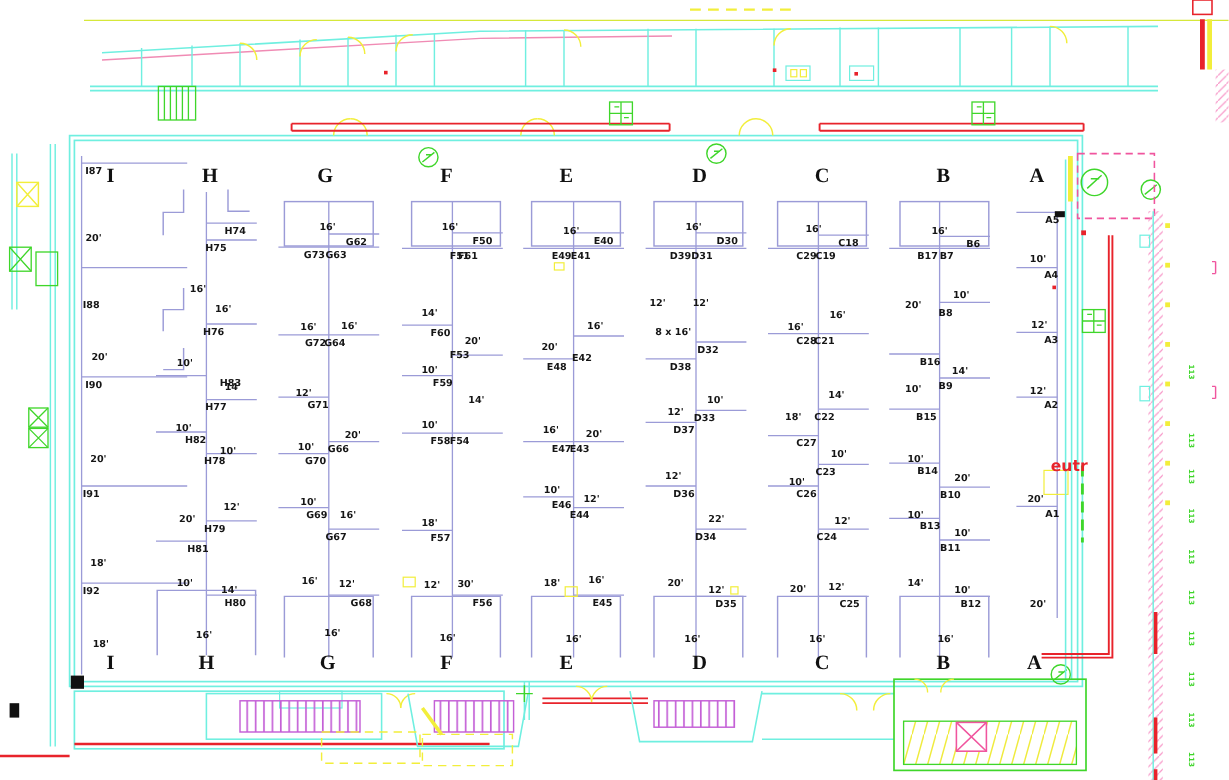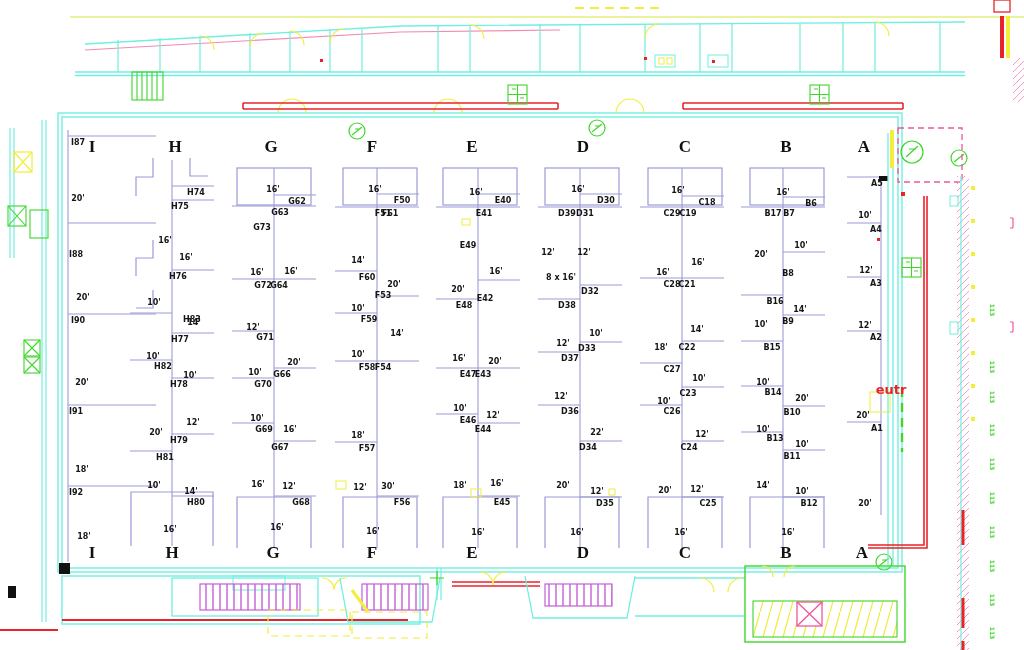--- a/index.html
+++ b/index.html
@@ -381,42 +381,42 @@
       <span class="lbl" style="left: 180px; top: 207px;">H75</span>
       <span class="lbl" style="left: 178px; top: 277px;">H76</span>
       <span class="lbl" style="left: 162px; top: 320px; margin-left: 30px;">H83</span>
       <span class="lbl" style="left: 180px; top: 340px;">H77</span>
       <span class="lbl" style="left: 163px; top: 367px;">H82</span>
       <span class="lbl" style="left: 179px; top: 385px;">H78</span>
       <span class="lbl" style="left: 179px; top: 441px;">H79</span>
       <span class="lbl" style="left: 165px; top: 458px;">H81</span>
       <span class="lbl" style="left: 196px; top: 503px;">H80</span>
       <span class="lbl" style="left: 297px; top: 202px;">G62</span>
-      <span class="lbl" style="left: 262px; top: 228px;">G73</span>
+      <span class="lbl" style="left: 262px; top: 213px;">G73</span>
       <span class="lbl" style="left: 280px; top: 213px;">G63</span>
       <span class="lbl" style="left: 263px; top: 286px;">G72</span>
       <span class="lbl" style="left: 279px; top: 286px;">G64</span>
       <span class="lbl" style="left: 265px; top: 338px;">G71</span>
       <span class="lbl" style="left: 282px; top: 375px;">G66</span>
       <span class="lbl" style="left: 263px; top: 385px;">G70</span>
       <span class="lbl" style="left: 264px; top: 430px;">G69</span>
       <span class="lbl" style="left: 280px; top: 448px; text-align: right;">G67</span>
       <span class="lbl" style="left: 301px; top: 503px;">G68</span>
       <span class="lbl" style="left: 402px; top: 201px;">F50</span>
       <span class="lbl" style="left: 366px; top: 214px; margin-left: 24px;">F61</span>
       <span class="lbl" style="left: 383px; top: 214px;">F51</span>
       <span class="lbl" style="left: 367px; top: 278px;">F60</span>
       <span class="lbl" style="left: 383px; top: 296px;">F53</span>
       <span class="lbl" style="left: 369px; top: 320px;">F59</span>
       <span class="lbl" style="left: 367px; top: 368px;">F58</span>
       <span class="lbl" style="left: 383px; top: 368px;">F54</span>
       <span class="lbl" style="left: 367px; top: 449px;">F57</span>
       <span class="lbl" style="left: 402px; top: 503px;">F56</span>
       <span class="lbl" style="left: 503px; top: 201px;">E40</span>
-      <span class="lbl" style="left: 468px; top: 214px; margin-top: 32px;">E49</span>
+      <span class="lbl" style="left: 468px; top: 214px;">E49</span>
       <span class="lbl" style="left: 484px; top: 214px;">E41</span>
       <span class="lbl" style="left: 485px; top: 287px; margin-top: 12px;">E42</span>
       <span class="lbl" style="left: 464px; top: 306px;">E48</span>
       <span class="lbl" style="left: 468px; top: 375px;">E47</span>
       <span class="lbl" style="left: 483px; top: 375px;">E43</span>
       <span class="lbl" style="left: 468px; top: 421px;">E46</span>
       <span class="lbl" style="left: 483px; top: 430px;">E44</span>
       <span class="lbl" style="left: 502px; top: 503px;">E45</span>
       <span class="lbl" style="left: 606px; top: 201px;">D30</span>
       <span class="lbl" style="left: 567px; top: 214px;">D39</span>
@@ -435,21 +435,21 @@
       <span class="lbl" style="left: 687px; top: 285px;">C21</span>
       <span class="lbl" style="left: 687px; top: 348px;">C22</span>
       <span class="lbl" style="left: 672px; top: 370px;">C27</span>
       <span class="lbl" style="left: 688px; top: 394px;">C23</span>
       <span class="lbl" style="left: 672px; top: 412px;">C26</span>
       <span class="lbl" style="left: 689px; top: 448px;">C24</span>
       <span class="lbl" style="left: 708px; top: 504px;">C25</span>
       <span class="lbl" style="left: 811px; top: 204px;">B6</span>
       <span class="lbl" style="left: 773px; top: 214px;">B17</span>
       <span class="lbl" style="left: 789px; top: 214px;">B7</span>
-      <span class="lbl" style="left: 788px; top: 274px;">B8</span>
+      <span class="lbl" style="left: 788px; top: 261px;">B8</span>
       <span class="lbl" style="left: 775px; top: 302px;">B16</span>
       <span class="lbl" style="left: 788px; top: 322px;">B9</span>
       <span class="lbl" style="left: 772px; top: 348px;">B15</span>
       <span class="lbl" style="left: 773px; top: 393px;">B14</span>
       <span class="lbl" style="left: 792px; top: 413px;">B10</span>
       <span class="lbl" style="left: 775px; top: 439px;">B13</span>
       <span class="lbl" style="left: 792px; top: 457px;">B11</span>
       <span class="lbl" style="left: 809px; top: 504px;">B12</span>
       <span class="lbl" style="left: 877px; top: 184px;">A5</span>
       <span class="lbl" style="left: 876px; top: 230px;">A4</span>

